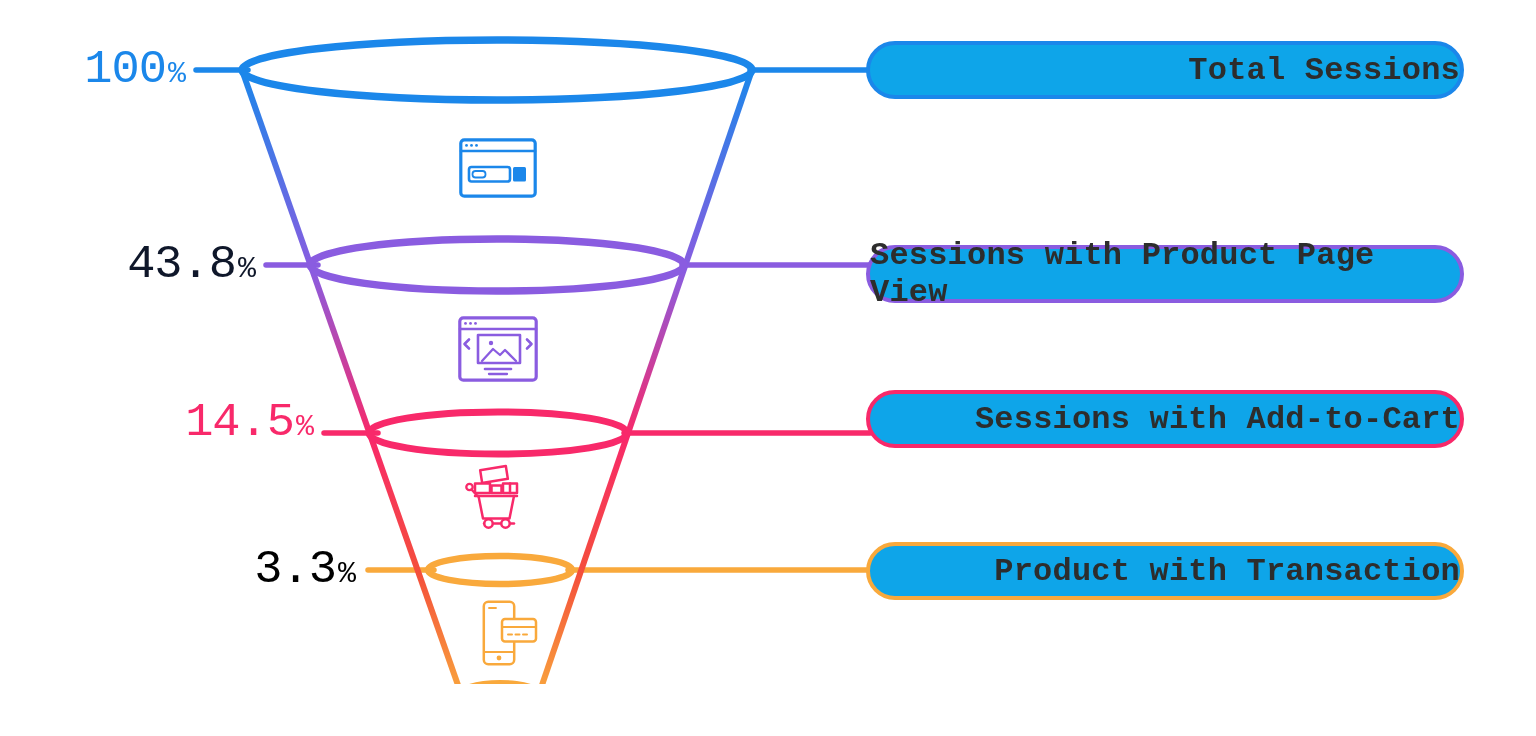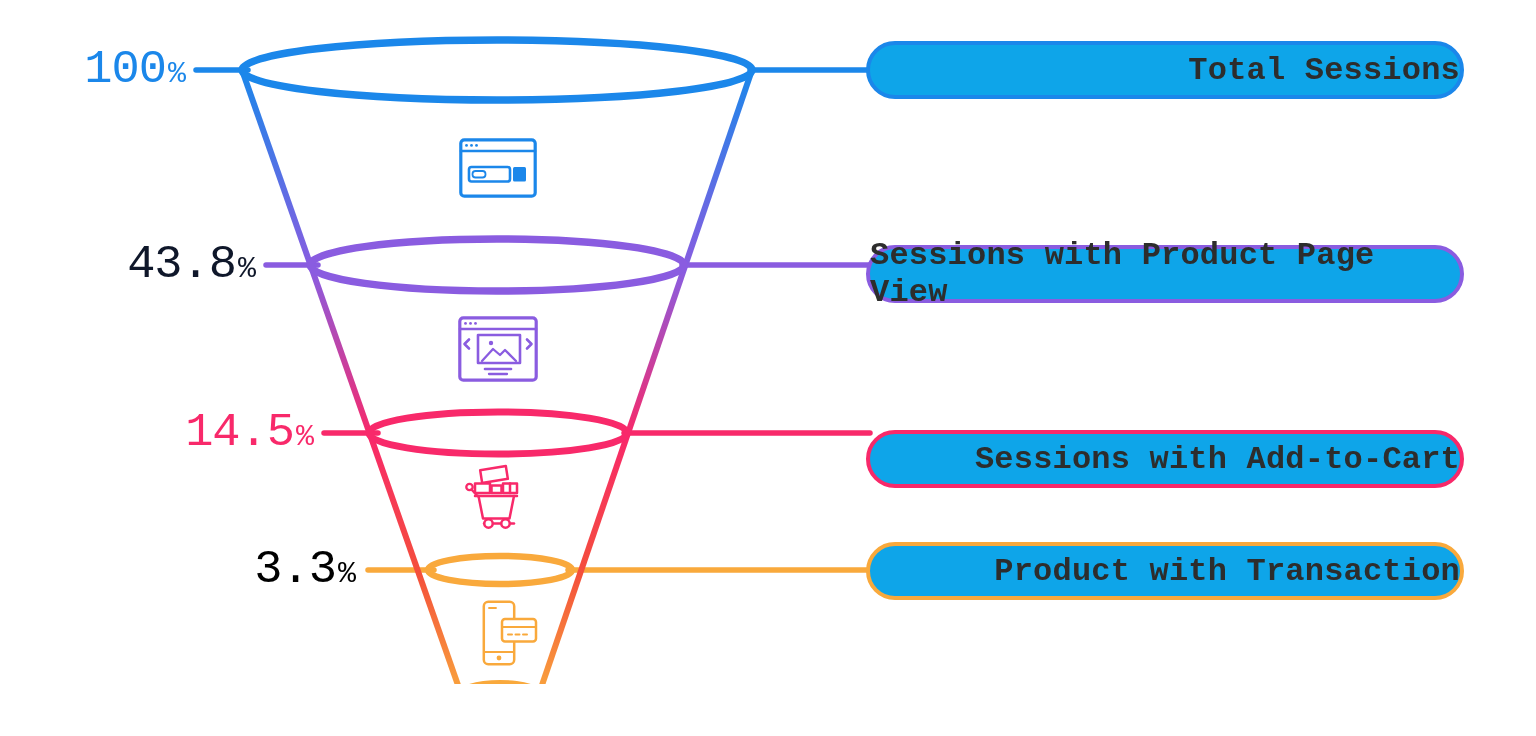--- a/index.html
+++ b/index.html
@@ -8,32 +8,32 @@
     font-family:Liberation Mono, monospace; overflow:hidden;
   }
   .funnel-svg { position:absolute; left:0; top:0; }
   .icon { position:absolute; }
 
   .pct { position:absolute; height:54px; line-height:54px; white-space:nowrap; text-align:right; }
   .pct .num { font-size:47px; letter-spacing:-1px; }
   .pct .sym { font-size:30px; margin-left:2px; }
   .pct-1 { right:1350px; top:43px;  color:#1b87ea; }
   .pct-2 { right:1280px; top:238px; color:#0f172a; }
-  .pct-3 { right:1222px; top:406px; color:#f8296a; }
+  .pct-3 { right:1222px; top:396px; color:#f8296a; }
   .pct-4 { right:1180px; top:543px; color:#000000; }
 
   .pill {
     position:absolute; left:866px; width:598px; height:58px;
     box-sizing:border-box; border:4px solid; border-radius:29px; background:#0ea5e9;
     display:flex; align-items:center; justify-content:flex-end;
     font-size:32px; font-weight:600; color:#2d2d2d; letter-spacing:0.2px;
   }
   .pill-1 { top:41px;  border-color:#1b87ea; }
   .pill-2 { top:245px; border-color:#8a5ce0; }
-  .pill-3 { top:430px; border-color:#f8296a; }
+  .pill-3 { top:390px; border-color:#f8296a; }
   .pill-4 { top:542px; border-color:#f9a93c; }
 </style>
 </head>
 <body>
 
 <div class="canvas">
 
   <svg class="funnel-svg" width="1536" height="736" viewBox="0 0 1536 736">
     <defs>
       <linearGradient id="fg" x1="0" y1="70" x2="0" y2="700" gradientUnits="userSpaceOnUse">

